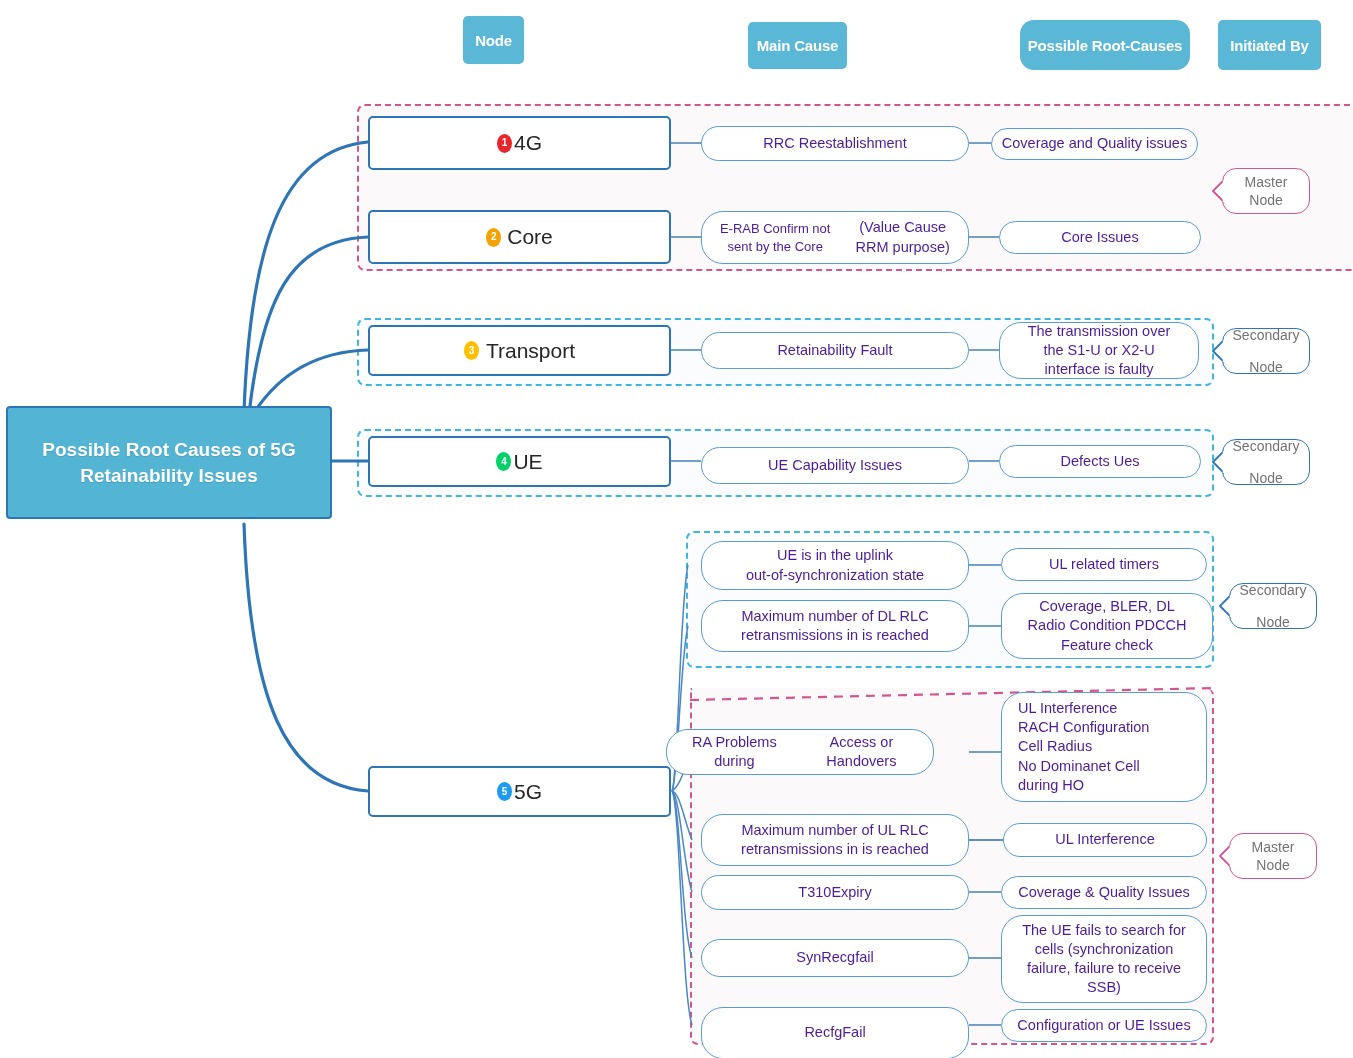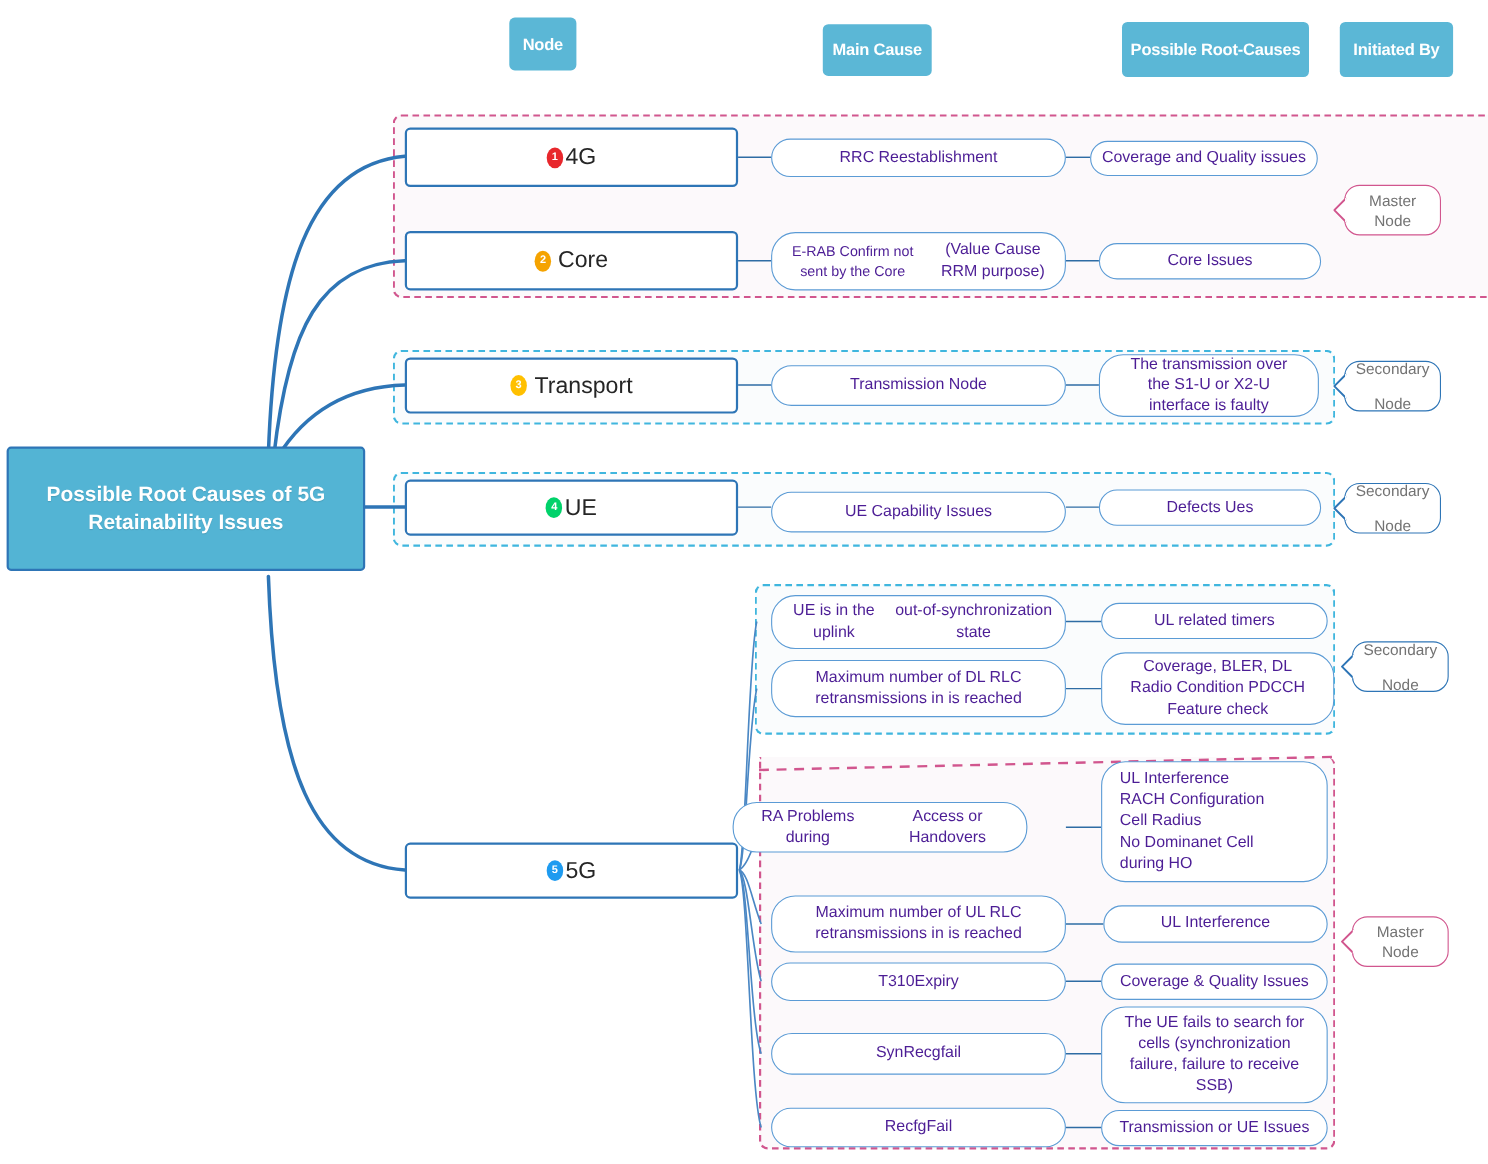--- a/index.html
+++ b/index.html
@@ -207,21 +207,21 @@
       <line x1="969" y1="752" x2="1001" y2="752"></line>
       <line x1="969" y1="840" x2="1003" y2="840"></line>
       <line x1="969" y1="892" x2="1001" y2="892"></line>
       <line x1="969" y1="958" x2="1001" y2="958"></line>
       <line x1="969" y1="1025" x2="1001" y2="1025"></line>
     </g>
   </svg>
 
   <div class="col-header" style="left:463px; top:16px; width:61px; height:48px;">Node</div>
   <div class="col-header" style="left:748px; top:22px; width:99px; height:47px;">Main Cause</div>
-  <div class="col-header" style="left:1020px; top:20px; width:170px; height:50px;">Possible Root-Causes</div>
+  <div class="col-header" style="left:1020px; top:20px; width:170px; height:50px;border-radius:14px;">Possible Root-Causes</div>
   <div class="col-header" style="left:1218px; top:20px; width:103px; height:50px;">Initiated By</div>
 
   <div class="root-node" style="left:6px; top:406px; width:326px; height:113px;">Possible Root Causes of 5G Retainability Issues</div>
 
   <div class="node-box" style="left:368px; top:116px; width:303px; height:54px;">
     <span class="nlabel">
       <span class="bullet" style="background:#E8272C;">1</span>
       <span>4G</span>
     </span>
   </div>
@@ -254,25 +254,25 @@
     </span>
   </div>
 
   <div class="pill" style="left:701px; top:126px; width:268px; height:35px;">RRC Reestablishment</div>
 
   <div class="pill small" style="left:701px; top:211px; width:268px; height:53px; flex-direction:row; gap:1px;">
     <span>E-RAB Confirm not sent by the Core</span>
     <span style="font-size:14.5px;">(Value Cause  RRM purpose)</span>
   </div>
 
-  <div class="pill" style="left:701px; top:332px; width:268px; height:37px;">Transmission Node</div>
+  <div class="pill" style="left:701px; top:332px; width:268px; height:37px;">Retainability Fault</div>
 
   <div class="pill" style="left:701px; top:447px; width:268px; height:37px;">UE Capability Issues</div>
 
-  <div class="pill" style="left:701px; top:541px; width:268px; height:49px; flex-direction:row;">
+  <div class="pill" style="left:701px; top:541px; width:268px; height:49px; flex-direction:column;">
     <span>UE is in the uplink</span>
     <span>out-of-synchronization state</span>
   </div>
 
   <div class="pill" style="left:701px; top:600px; width:268px; height:52px; flex-direction:column;">
     <span>Maximum number of DL RLC</span>
     <span>retransmissions in is reached</span>
   </div>
 
   <div class="pill" style="left:666px; top:729px; width:268px; height:46px; flex-direction:row;">
@@ -282,21 +282,21 @@
 
   <div class="pill" style="left:701px; top:814px; width:268px; height:52px; flex-direction:column;">
     <span>Maximum number of UL RLC</span>
     <span>retransmissions in is reached</span>
   </div>
 
   <div class="pill" style="left:701px; top:875px; width:268px; height:35px;">T310Expiry</div>
 
   <div class="pill" style="left:701px; top:939px; width:268px; height:38px;">SynRecgfail</div>
 
-  <div class="pill" style="left:701px; top:1007px; width:268px; height:36px;">RecfgFail</div>
+  <div class="pill" style="left:701px; top:1007px; width:268px; height:52px;">RecfgFail</div>
 
   <div class="pill" style="left:991px; top:128px; width:207px; height:32px;">Coverage and Quality issues</div>
 
   <div class="pill" style="left:999px; top:221px; width:202px; height:33px;">Core Issues</div>
 
   <div class="pill" style="left:999px; top:322px; width:200px; height:57px; flex-direction:column;">
     <span>The transmission over</span>
     <span>the S1-U or X2-U</span>
     <span>interface is faulty</span>
   </div>
@@ -323,21 +323,21 @@
 
   <div class="pill" style="left:1001px; top:876px; width:206px; height:33px;">Coverage &amp; Quality Issues</div>
 
   <div class="pill" style="left:1001px; top:915px; width:206px; height:88px; flex-direction:column;">
     <span>The UE fails to search for</span>
     <span>cells (synchronization</span>
     <span>failure, failure to receive</span>
     <span>SSB)</span>
   </div>
 
-  <div class="pill" style="left:1001px; top:1009px; width:206px; height:33px;">Transmission or UE Issues</div>
+  <div class="pill" style="left:1001px; top:1009px; width:206px; height:33px;">Configuration or UE Issues</div>
 
   <div class="callout master" style="left:1222px; top:168px; width:88px; height:46px; flex-direction:column;">
     <svg class="beak" viewBox="0 0 12 24">
       <path d="M12,1 L1,12 L12,23" fill="#ffffff" stroke="#D1568E" stroke-width="1.8" stroke-linejoin="round"></path>
       <line x1="12" y1="1" x2="12" y2="23" stroke="#ffffff" stroke-width="2.4"></line>
     </svg>
     <span>Master</span>
     <span>Node</span>
   </div>
 

